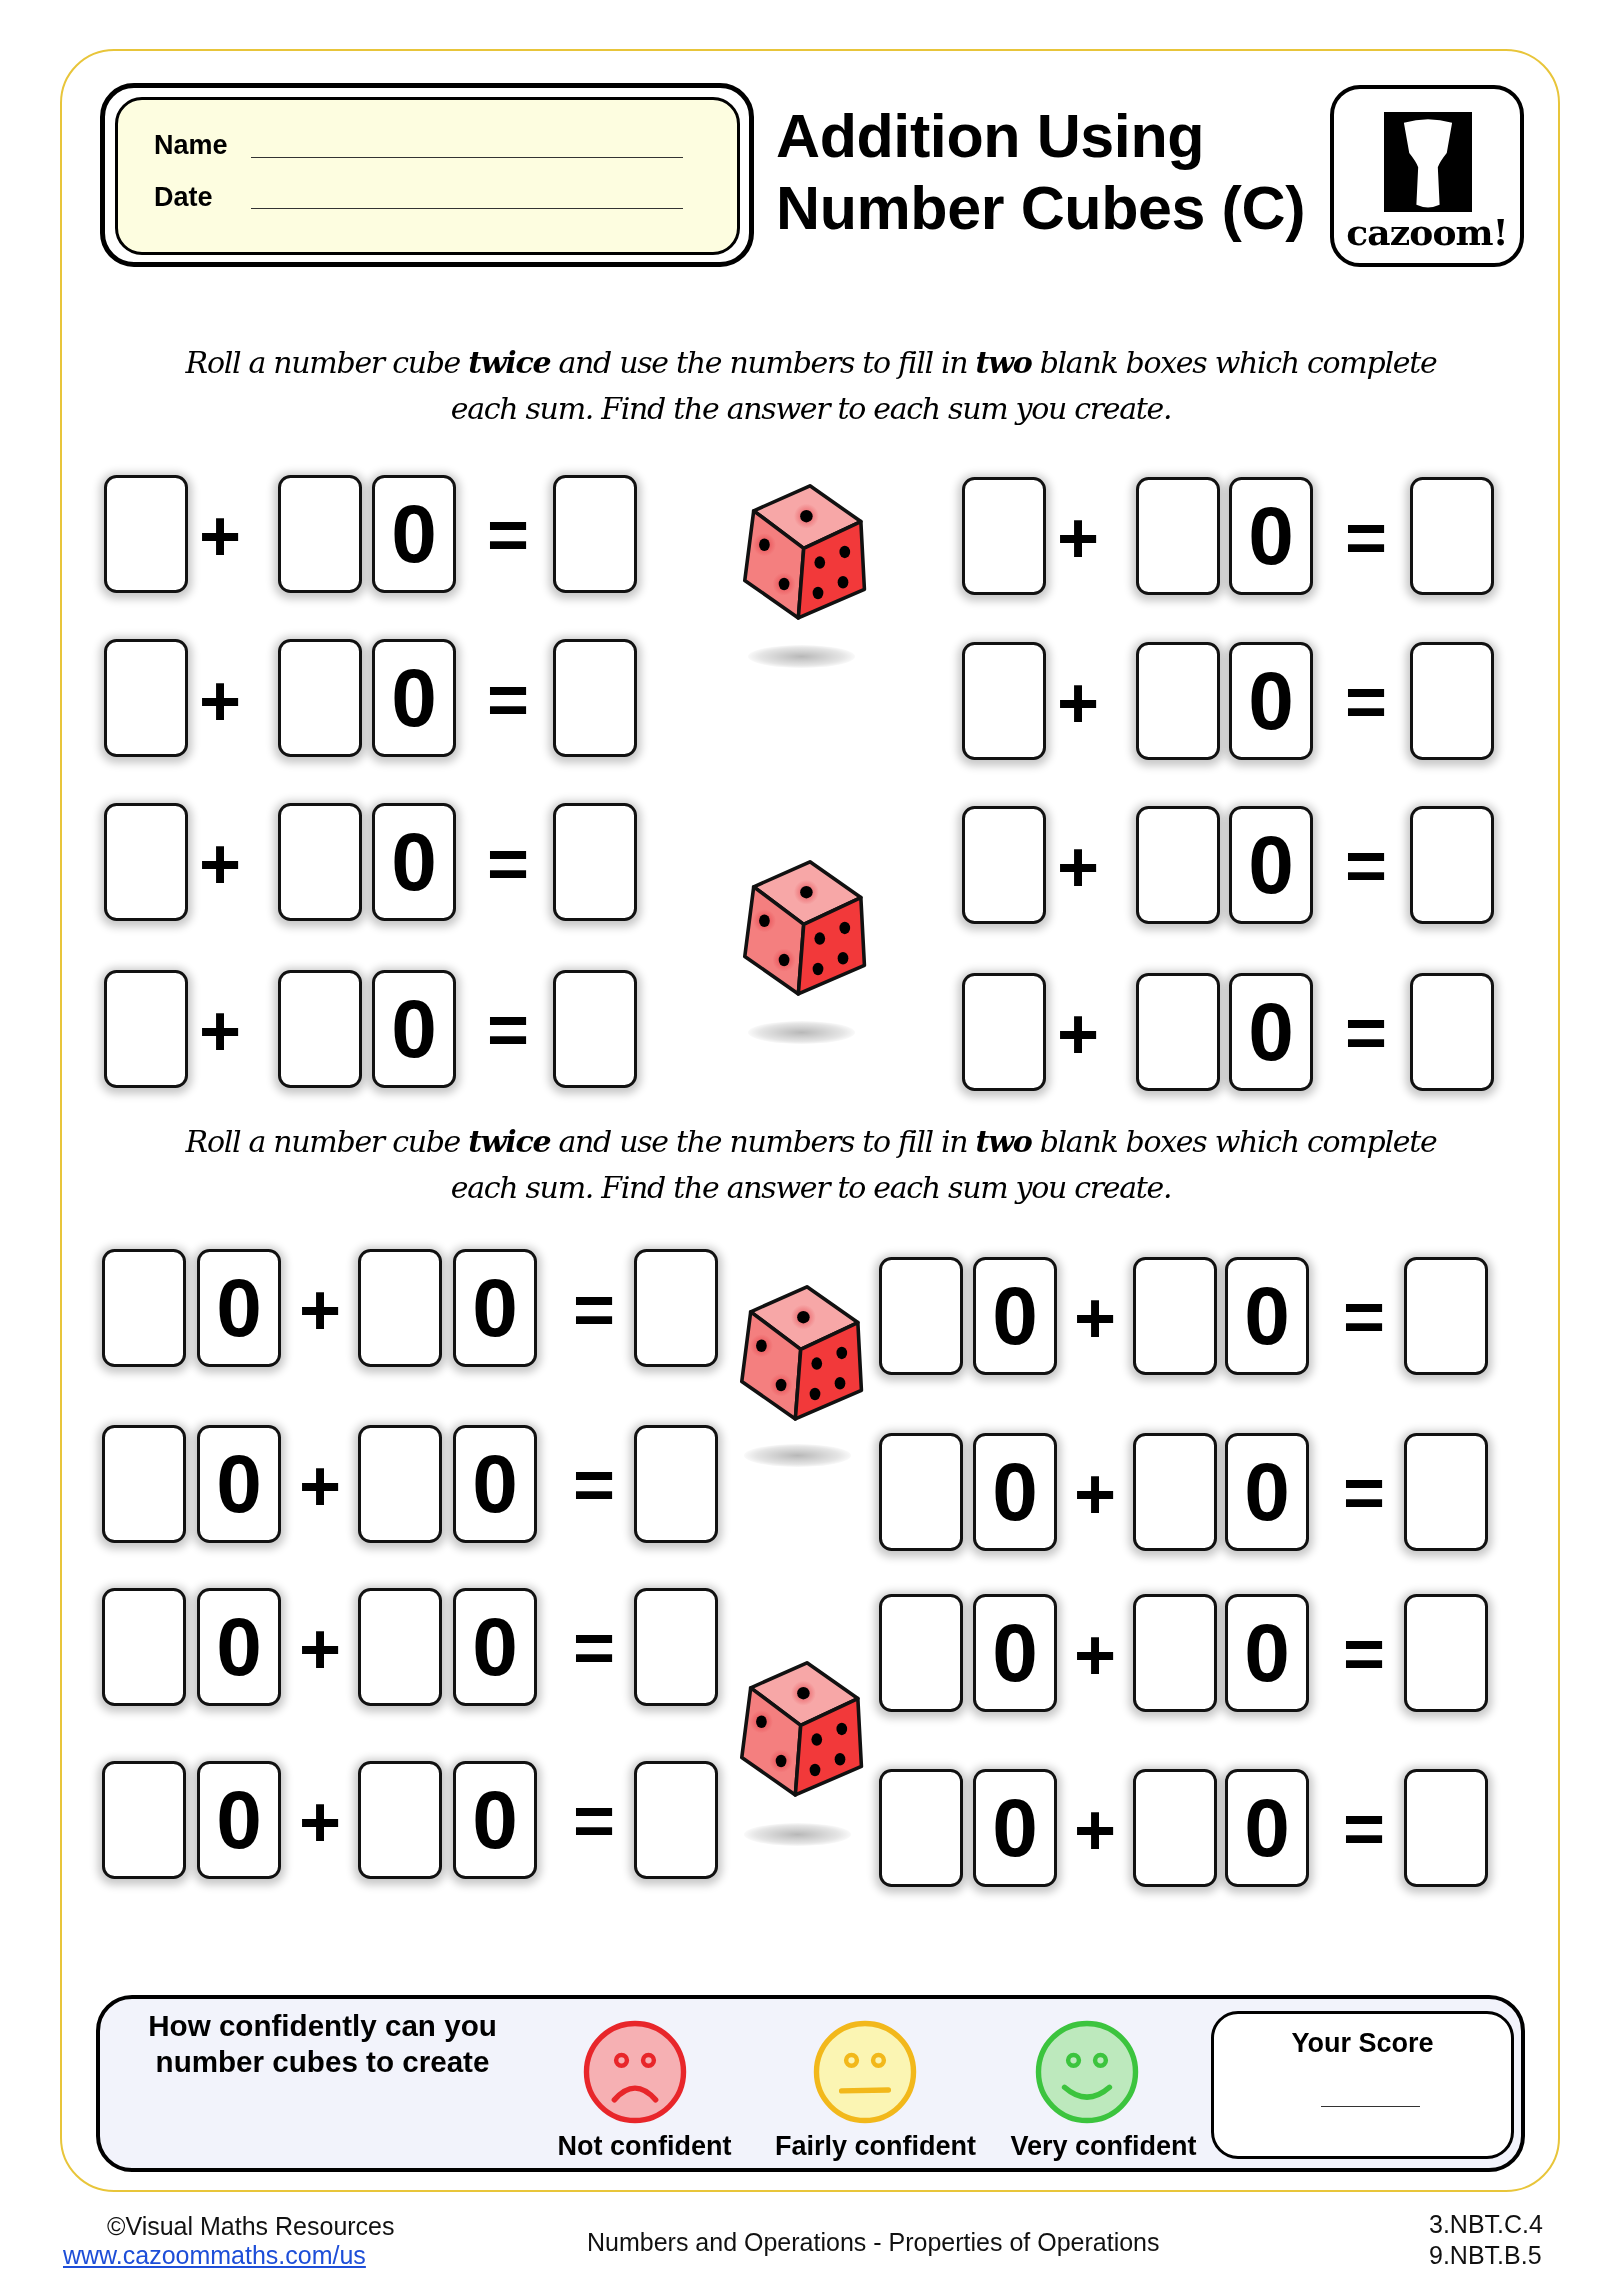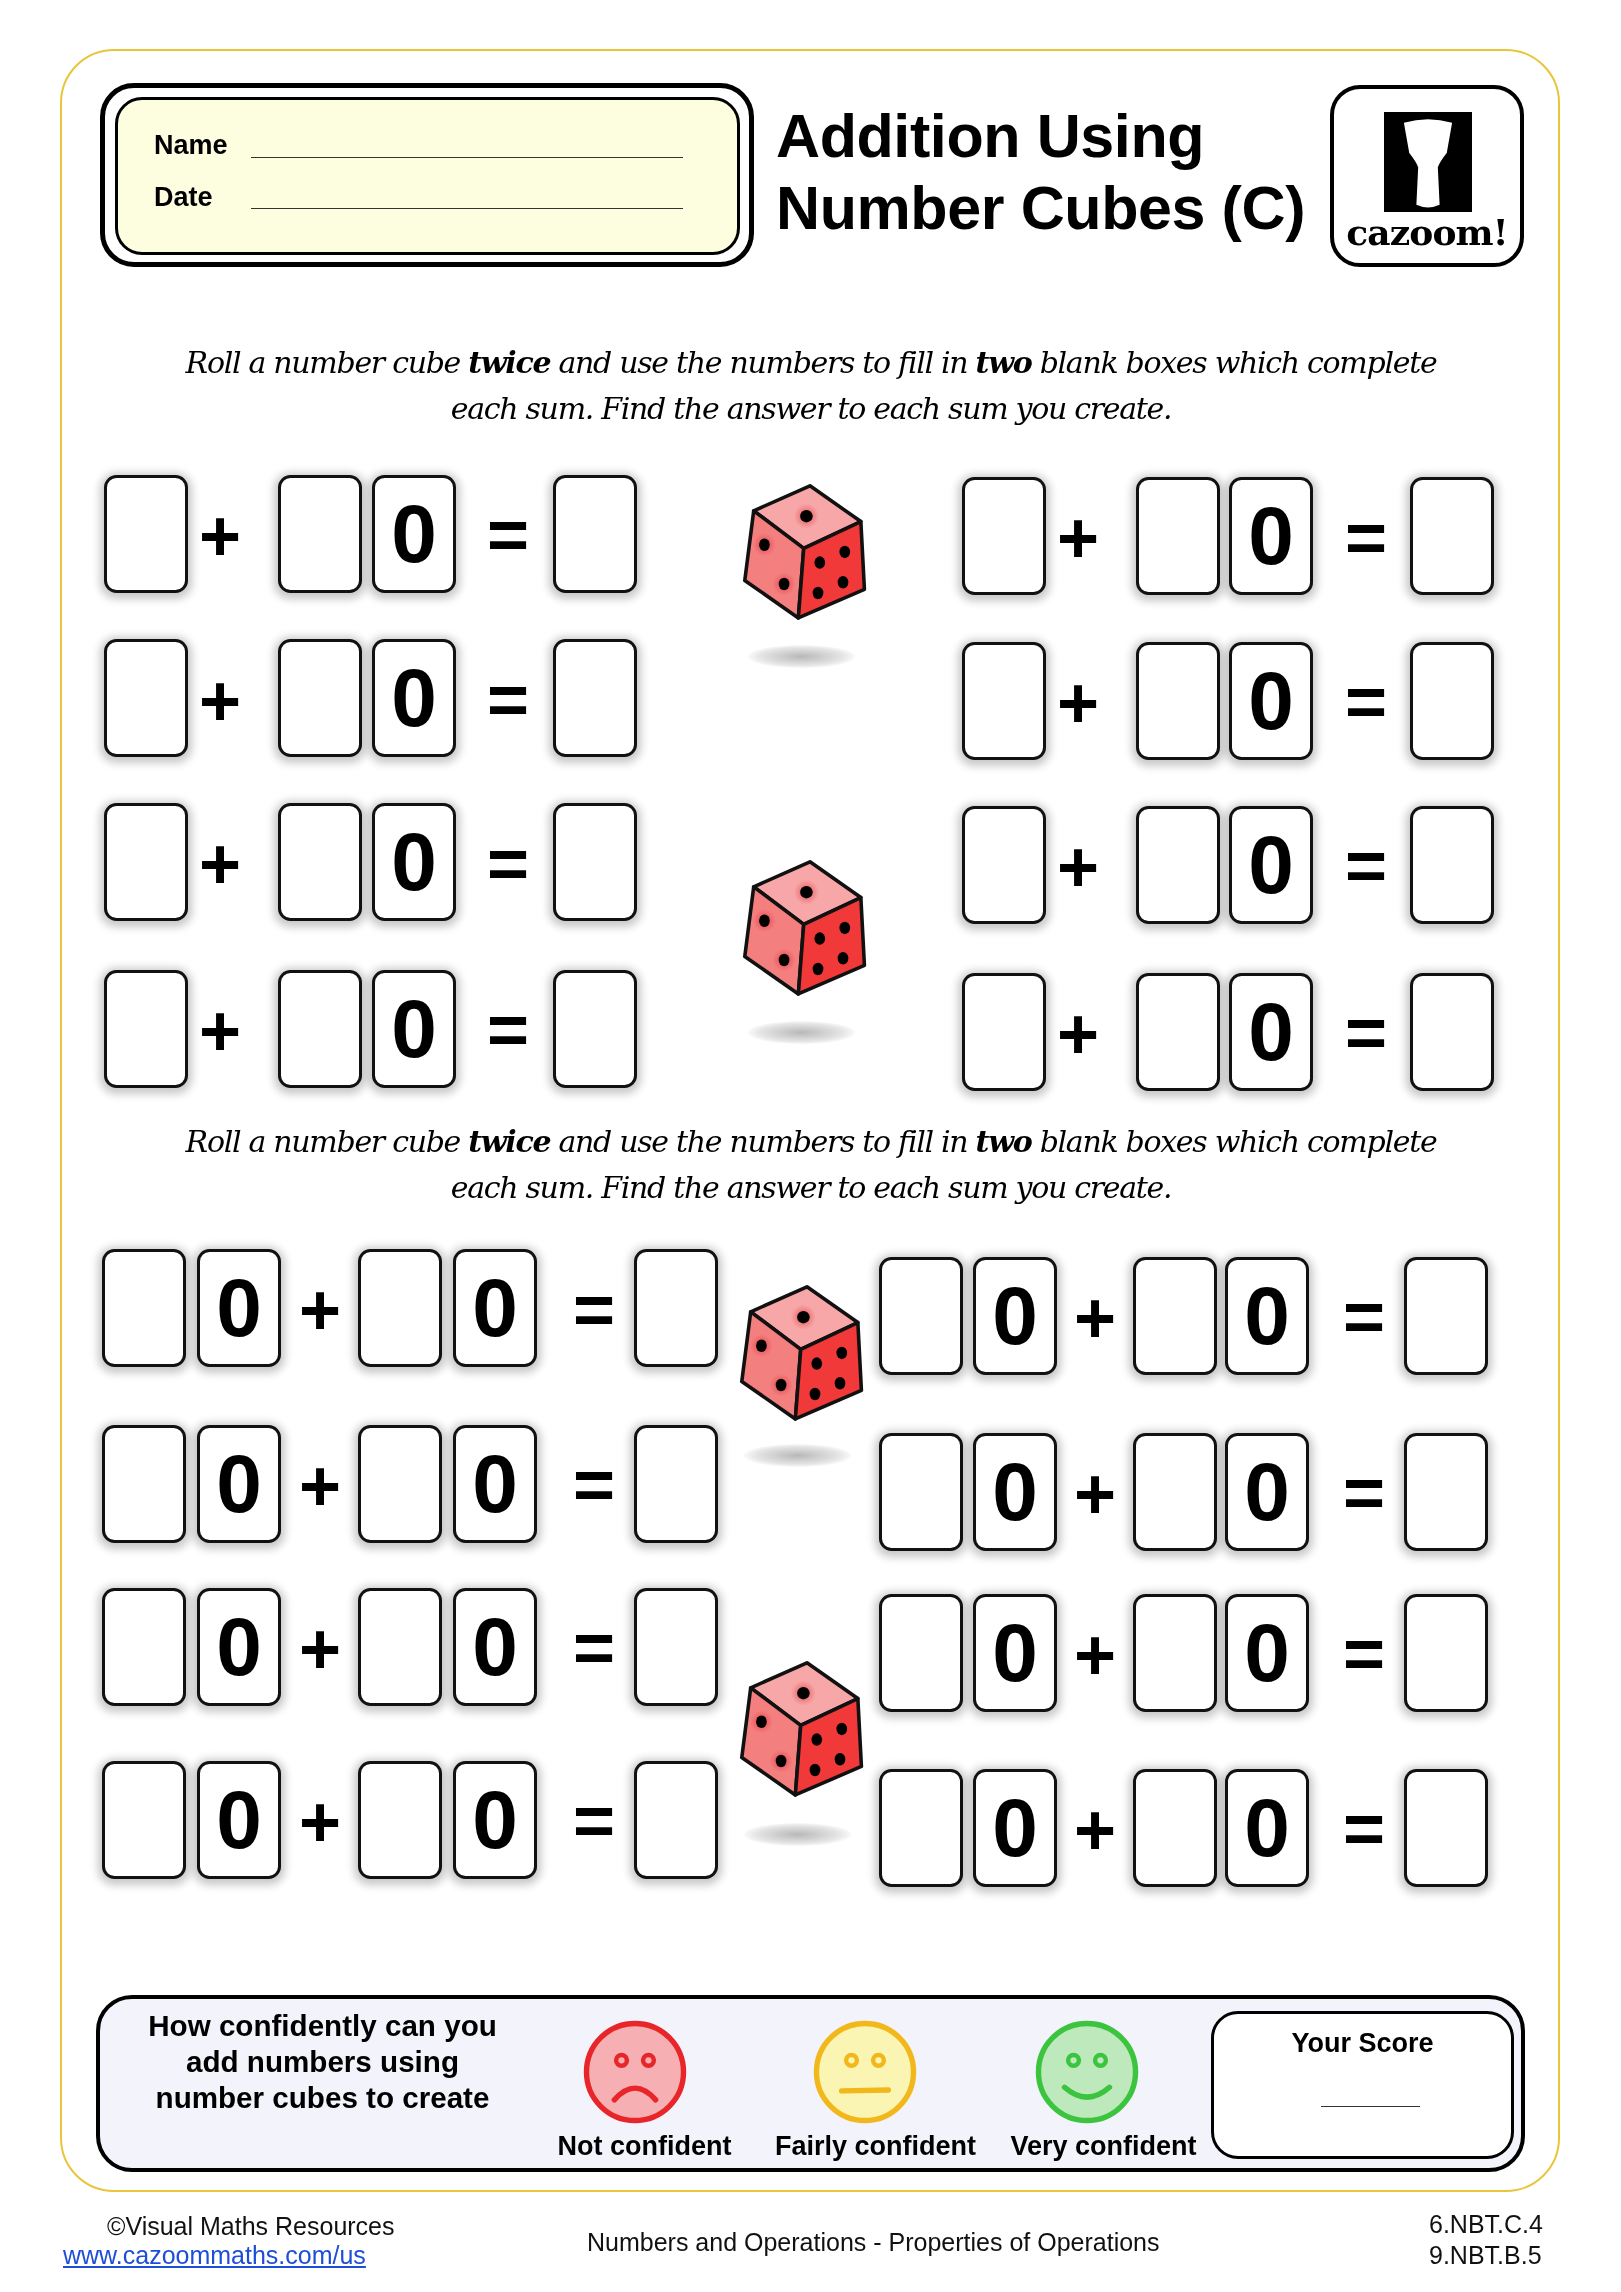--- a/index.html
+++ b/index.html
@@ -261,21 +261,20 @@
         <ellipse cx="114" cy="86" rx="6" ry="7" fill="#000"></ellipse>
         <ellipse cx="84" cy="132" rx="6" ry="7" fill="#000"></ellipse>
         <ellipse cx="112" cy="120" rx="6" ry="7" fill="#000"></ellipse>
       </svg></div>
     <div class="abs shadow" style="left:744px;top:1823px;"></div>
   </div>
 
 <div class="abs conf-outer"></div>
 <div class="abs conf-q">
   <div>How confidently can you</div>
-  <div>add numbers using</div>
   <div>number cubes to create</div>
 </div>
 
 <div class="abs face" style="left:582px;top:2019px;">
   <svg width="106" height="106" viewBox="0 0 118 118">
       <circle cx="59" cy="59" r="54" fill="#f6b0b3" stroke="#e8262a" stroke-width="6"></circle>
       <circle cx="44" cy="46" r="6" fill="none" stroke="#e8262a" stroke-width="5"></circle>
       <circle cx="74" cy="46" r="6" fill="none" stroke="#e8262a" stroke-width="5"></circle>
       <path d="M36 90 Q59 64 82 90" fill="none" stroke="#e8262a" stroke-width="6" stroke-linecap="round"></path>
     </svg>
@@ -302,15 +301,15 @@
 </div>
 <div class="abs face-label" style="left:987px;top:2131px;">Very confident</div>
 
 <div class="abs score-box"></div>
 <div class="abs score-title">Your Score</div>
 <div class="abs score-line"></div>
 
 <div class="abs foot" style="left:63px;top:2212px;margin-left:44px;">©Visual Maths Resources</div>
 <div class="abs foot" style="left:63px;top:2241px;"><a>www.cazoommaths.com/us</a></div>
 <div class="abs foot" style="left:587px;top:2228px;">Numbers and Operations -  Properties of Operations</div>
-<div class="abs foot" style="left:1429px;top:2210px;">6.NBT.C.4</div>
+<div class="abs foot" style="left:1429px;top:2210px;">3.NBT.C.4</div>
 <div class="abs foot" style="left:1429px;top:2241px;">9.NBT.B.5</div>
 
 
 </body></html>

